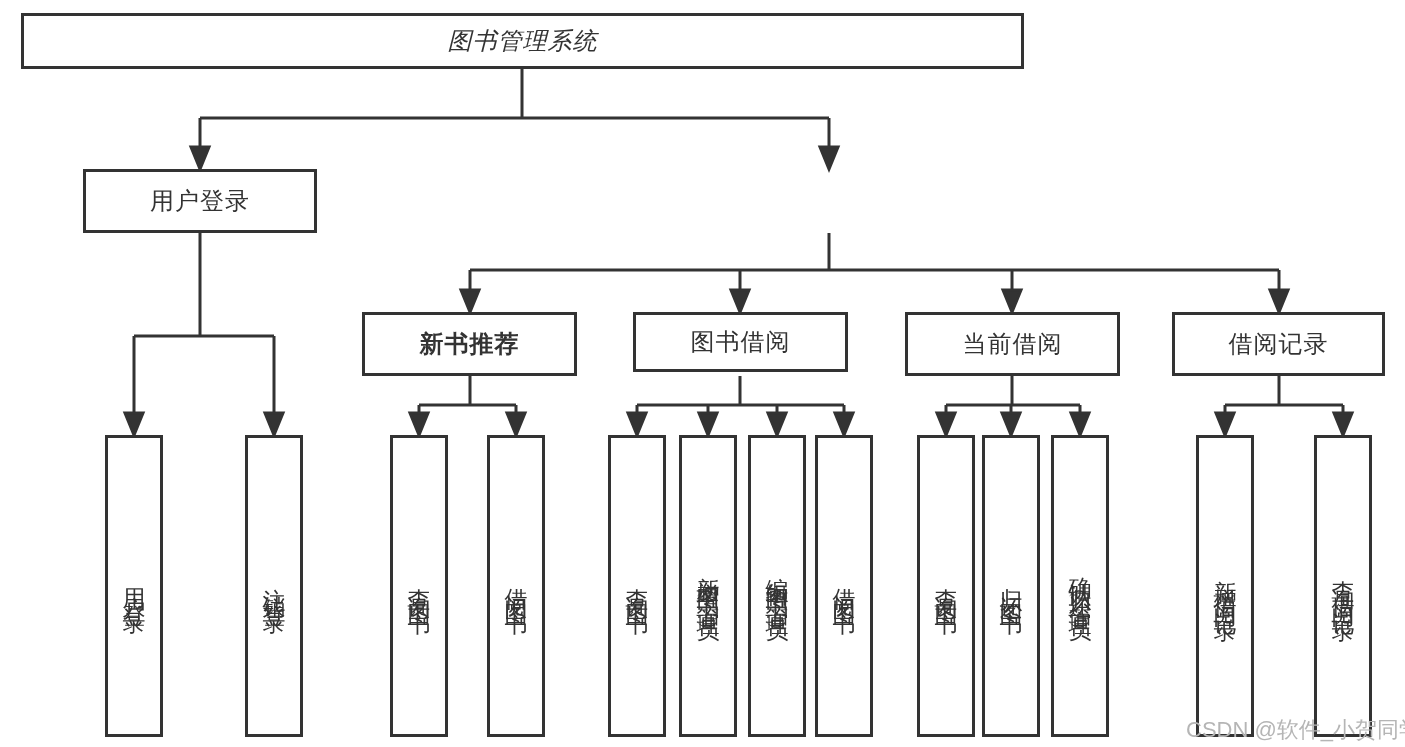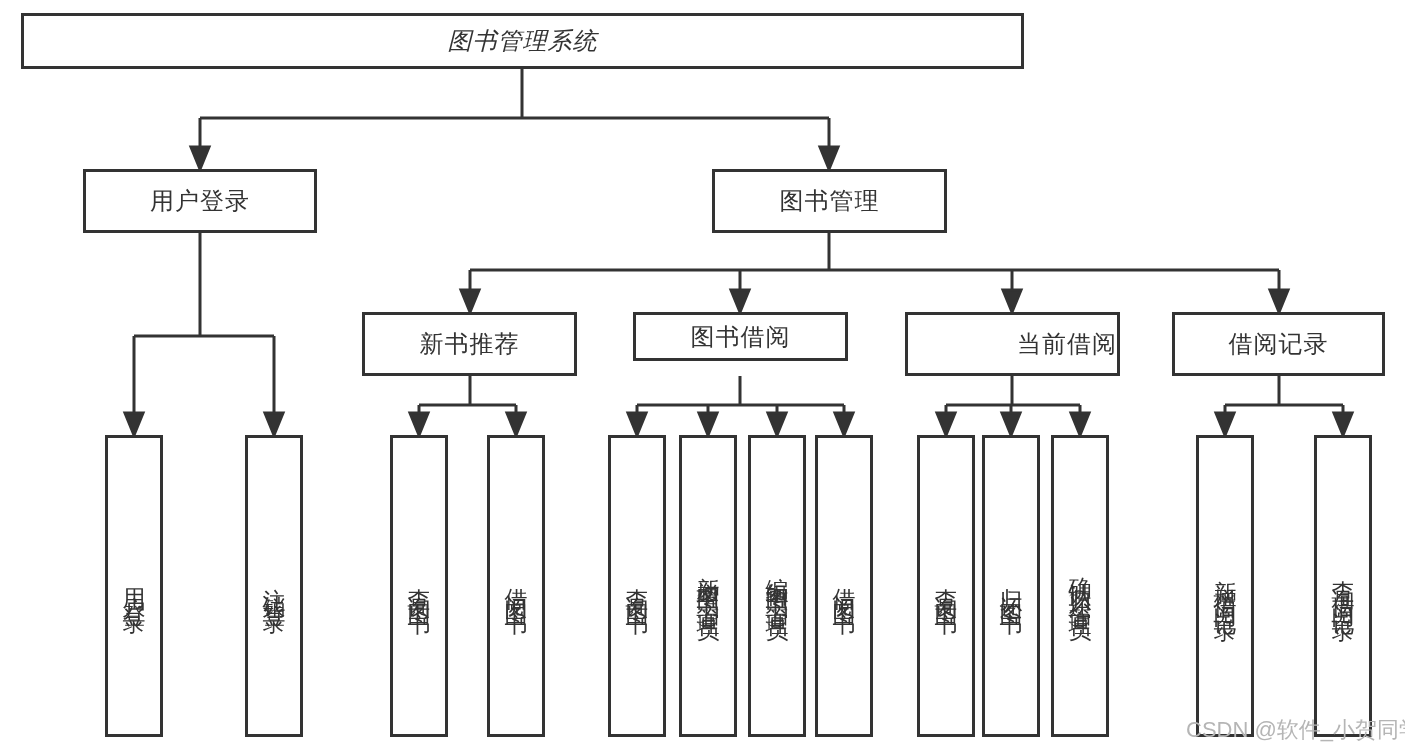--- a/index.html
+++ b/index.html
@@ -110,31 +110,28 @@
     </g>
   </svg>
 
   <div class="node" style="left:21px; top:13px; width:1003px; height:56px;font-style:italic;">
     <span>图书管理系统</span>
   </div>
 
   <div class="node" style="left:83px; top:169px; width:234px; height:64px;">
     <span>用户登录</span>
   </div>
-  <div class="node" style="left:712px; top:169px; width:235px; height:64px;">
-    <span>图书管理</span>
-  </div>
 
-  <div class="node" style="left:362px; top:312px; width:215px; height:64px;">
+  <div class="node" style="left:362px; top:312px; width:215px; height:64px;font-weight:bold;">
     <span>新书推荐</span>
   </div>
-  <div class="node" style="left:633px; top:312px; width:215px; height:49px;">
+  <div class="node" style="left:633px; top:312px; width:215px; height:60px;">
     <span>图书借阅</span>
   </div>
-  <div class="node" style="left:905px; top:312px; width:215px; height:64px;justify-content:flex-end;">
+  <div class="node" style="left:905px; top:312px; width:215px; height:64px;">
     <span>当前借阅</span>
   </div>
   <div class="node" style="left:1172px; top:312px; width:213px; height:64px;">
     <span>借阅记录</span>
   </div>
 
   <div class="leaf" style="left:105px;">
     <span class="vtext">用户登录</span>
   </div>
   <div class="leaf" style="left:245px;">

